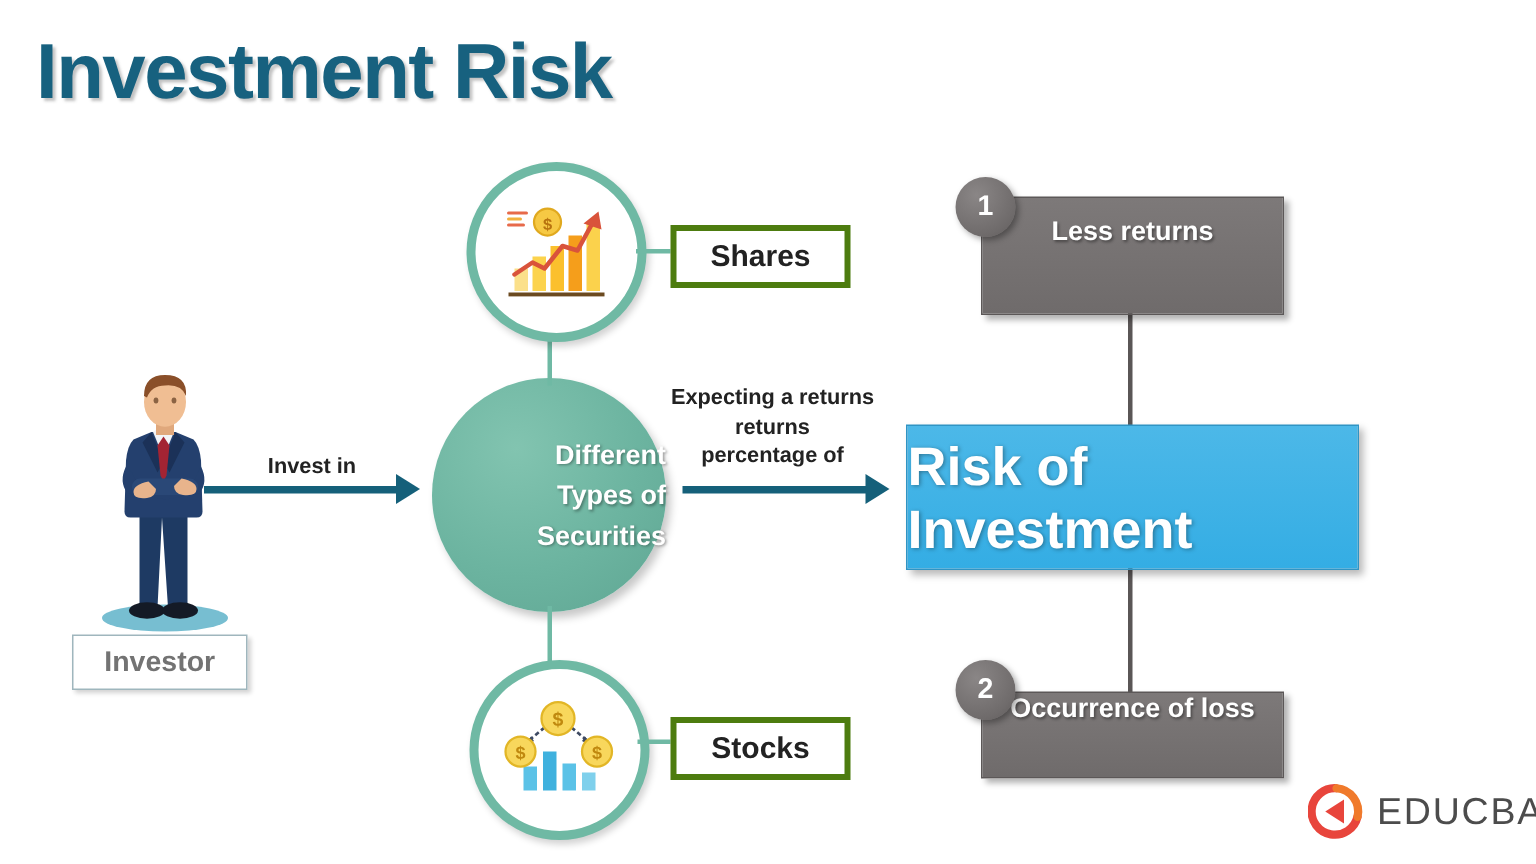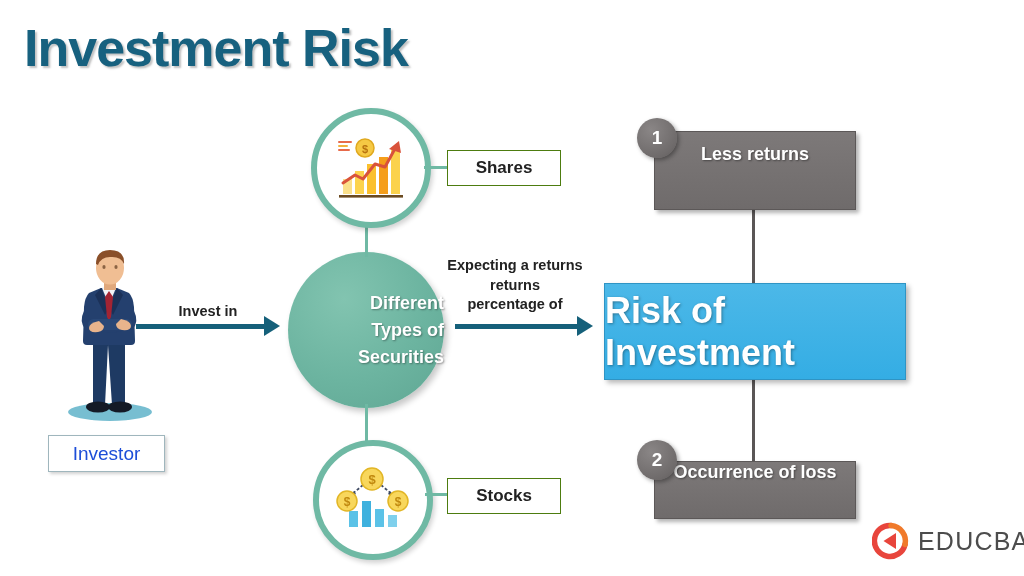--- a/index.html
+++ b/index.html
@@ -20,23 +20,22 @@
     text-shadow:2px 2px 2px rgba(120,120,120,.45);
     white-space:nowrap;
   }
 
   
   .investor-wrap{position:absolute;left:55px;top:245px;width:110px;height:180px;}
   .investor-label{
     position:absolute;left:48px;top:423px;width:115px;height:35px;
     background:#ffffff;border:1px solid #9fb6bd;
     display:flex;align-items:center;justify-content:center;
-    font-size:19px;font-weight:normal;color:#1d4ed8;
+    font-size:19px;font-weight:bold;color:#737373;
     box-shadow:2px 2px 3px rgba(0,0,0,.18);
-    margin-top:12px;
   }
 
   
   .arrow-line{position:absolute;height:5px;background:#15607A;}
   .arrow-head{
     position:absolute;width:0;height:0;
     border-top:10px solid transparent;border-bottom:10px solid transparent;
     border-left:16px solid #15607A;
   }
   .arrow-label{
@@ -59,23 +58,23 @@
   
   .icon-circle{
     position:absolute;width:108px;height:108px;border-radius:50%;
     background:#ffffff;border:6px solid #6fb9a4;
     box-shadow:2px 3px 5px rgba(0,0,0,.18);
     display:flex;align-items:center;justify-content:center;
   }
   .spoke{position:absolute;background:#6fb9a4;}
   .pill-label{
     position:absolute;height:34px;min-width:88px;padding:0 12px;
-    background:#ffffff;border:1px solid #4d7c0f;
-    display:flex;align-items:center;justify-content:center;
-    font-size:17px;font-weight:bold;color:#222;
+    background:#ffffff;border:4px solid #4d7c0f;
+    display:flex;align-items:center;justify-content:center;
+    font-size:20px;font-weight:bold;color:#222;
   }
 
   
   .gray-box{
     position:absolute;
     background:linear-gradient(180deg,#7d7979 0%,#6f6b6b 100%);
     border:1px solid #5c5858;
     box-shadow:3px 3px 4px rgba(0,0,0,.3);
     display:flex;align-items:center;justify-content:center;
     color:#ffffff;font-weight:bold;font-size:18px;

